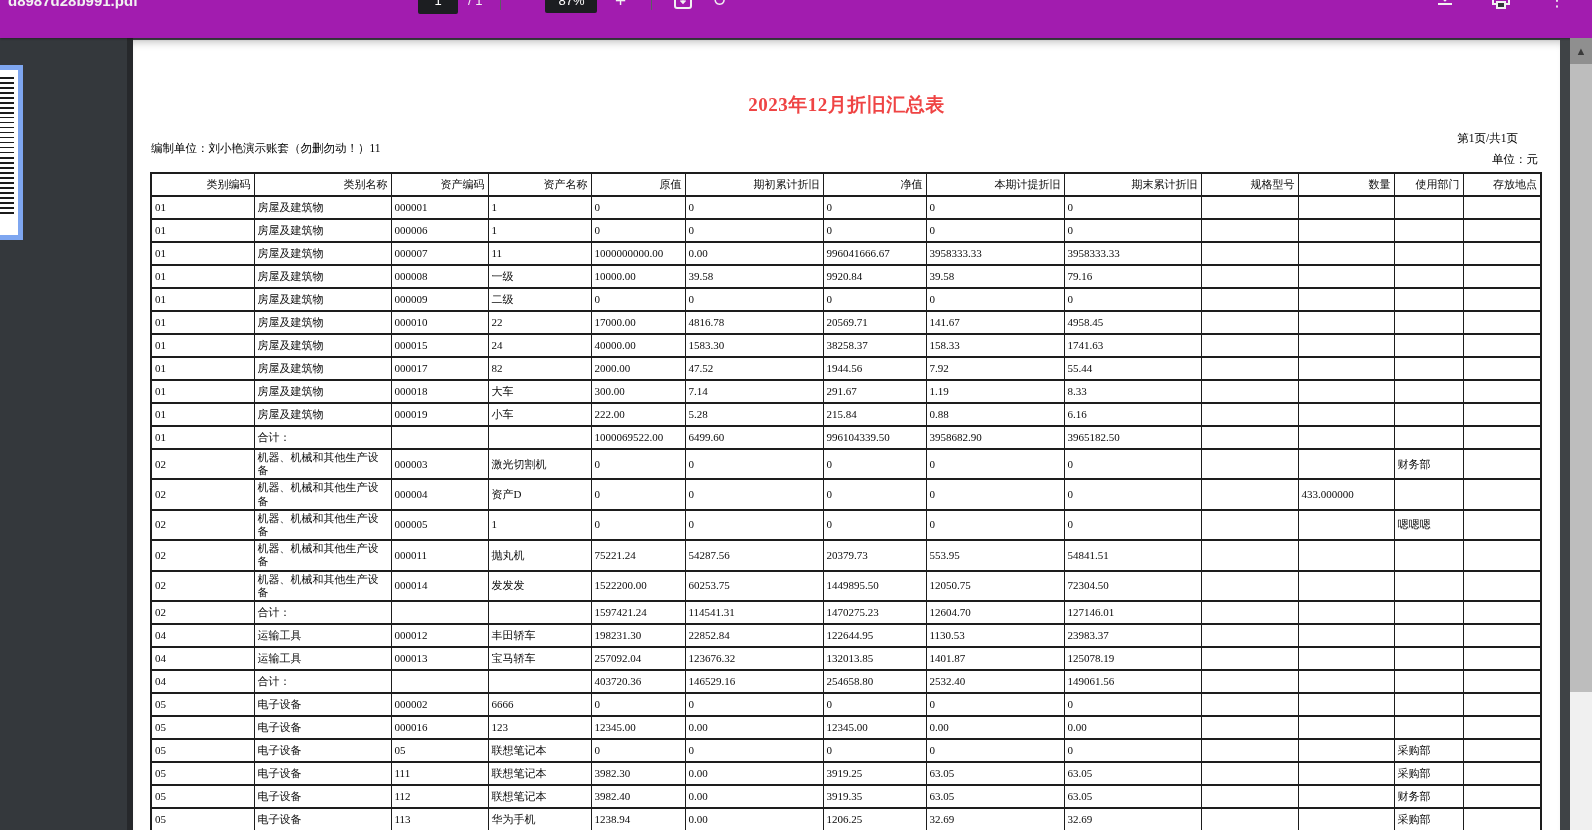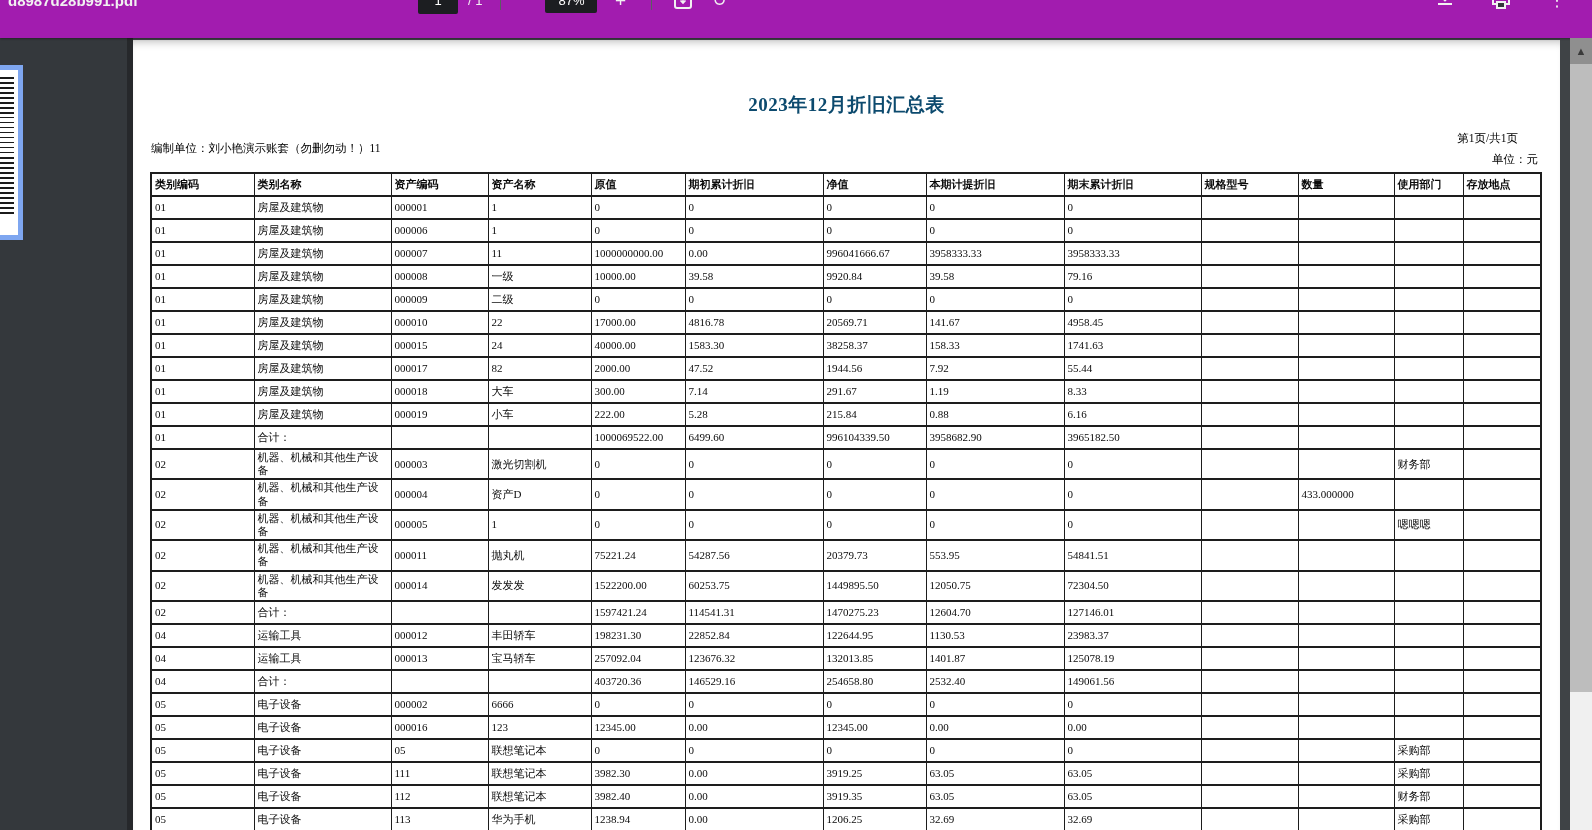--- a/index.html
+++ b/index.html
@@ -23,30 +23,30 @@
   .tb-right{position:absolute;right:22px;top:0;height:56px;display:flex;align-items:center;gap:30px;color:#f1f1f1;}
   .icon-svg{display:block;}
   
   .sidebar{position:absolute;top:38px;left:0;width:127px;height:792px;background:#34383c;z-index:4;}
   .sidebar-edge{position:absolute;top:38px;left:127px;width:6px;height:792px;background:#26282b;z-index:4;}
   .thumb{position:absolute;left:-32px;top:27px;width:45px;height:165px;border:5px solid #7ea6f0;background:#fff;cursor:pointer;}
   .thumb-inner{margin:7px 4px;height:140px;background:repeating-linear-gradient(180deg,#1b1b1b 0 1.5px,#ffffff 1.5px 5px);}
   
   .doc-area{position:absolute;top:38px;left:133px;width:1437px;height:792px;background:#3f4346;z-index:1;}
   .pdf-page{position:absolute;left:0;top:2px;width:1427px;height:900px;background:#fff;box-shadow:inset 0 8px 8px -6px rgba(0,0,0,.25);}
-  .page-title{position:absolute;top:52px;left:0;width:100%;text-align:center;font-family:"Liberation Serif","DejaVu Serif",serif;font-size:19px;font-weight:bold;color:#0c4a6e;letter-spacing:.5px;}
+  .page-title{position:absolute;top:52px;left:0;width:100%;text-align:center;font-family:"Liberation Serif","DejaVu Serif",serif;font-size:19px;font-weight:bold;color:#ef4444;letter-spacing:.5px;}
   .meta{font-family:"Liberation Serif","DejaVu Serif",serif;font-size:11.5px;color:#000;position:absolute;white-space:nowrap;}
   .meta-left{left:18px;top:101px;}
   .meta-pages{top:91px;right:42px;text-align:right;}
   .meta-unit{top:112px;right:22px;}
   
   .tbl-wrap{position:absolute;left:17px;top:132px;}
   table.dep{border-collapse:collapse;table-layout:fixed;width:1390px;font-family:"Liberation Serif","DejaVu Serif",serif;font-size:11px;color:#0a0a0a;border:2px solid #1d1d1d;}
   table.dep th,table.dep td{border-left:1px solid #1d1d1d;border-right:1px solid #1d1d1d;border-top:2px solid #1d1d1d;border-bottom:2px solid #1d1d1d;padding:1px 3px;overflow:hidden;line-height:1.2;}
-  table.dep th{font-weight:bold;text-align:left;height:19px;}
+  table.dep th{font-weight:normal;text-align:right;height:19px;}
   table.dep td{height:19px;text-align:left;vertical-align:middle;word-break:break-all;}
   table.dep tr.tall td{height:25px;}
   
   .scrollbar{position:absolute;top:38px;right:0;width:22px;height:792px;background:#f0f0f0;z-index:7;}
   .scroll-up{width:22px;height:26px;background:#8f8f8f;display:flex;align-items:center;justify-content:center;color:#3a3a3a;font-size:11px;cursor:pointer;}
   .scroll-thumb{position:absolute;top:26px;left:0;width:22px;height:628px;background:#bdbdbd;cursor:pointer;}
 </style>
 </head>
 <body>
 

